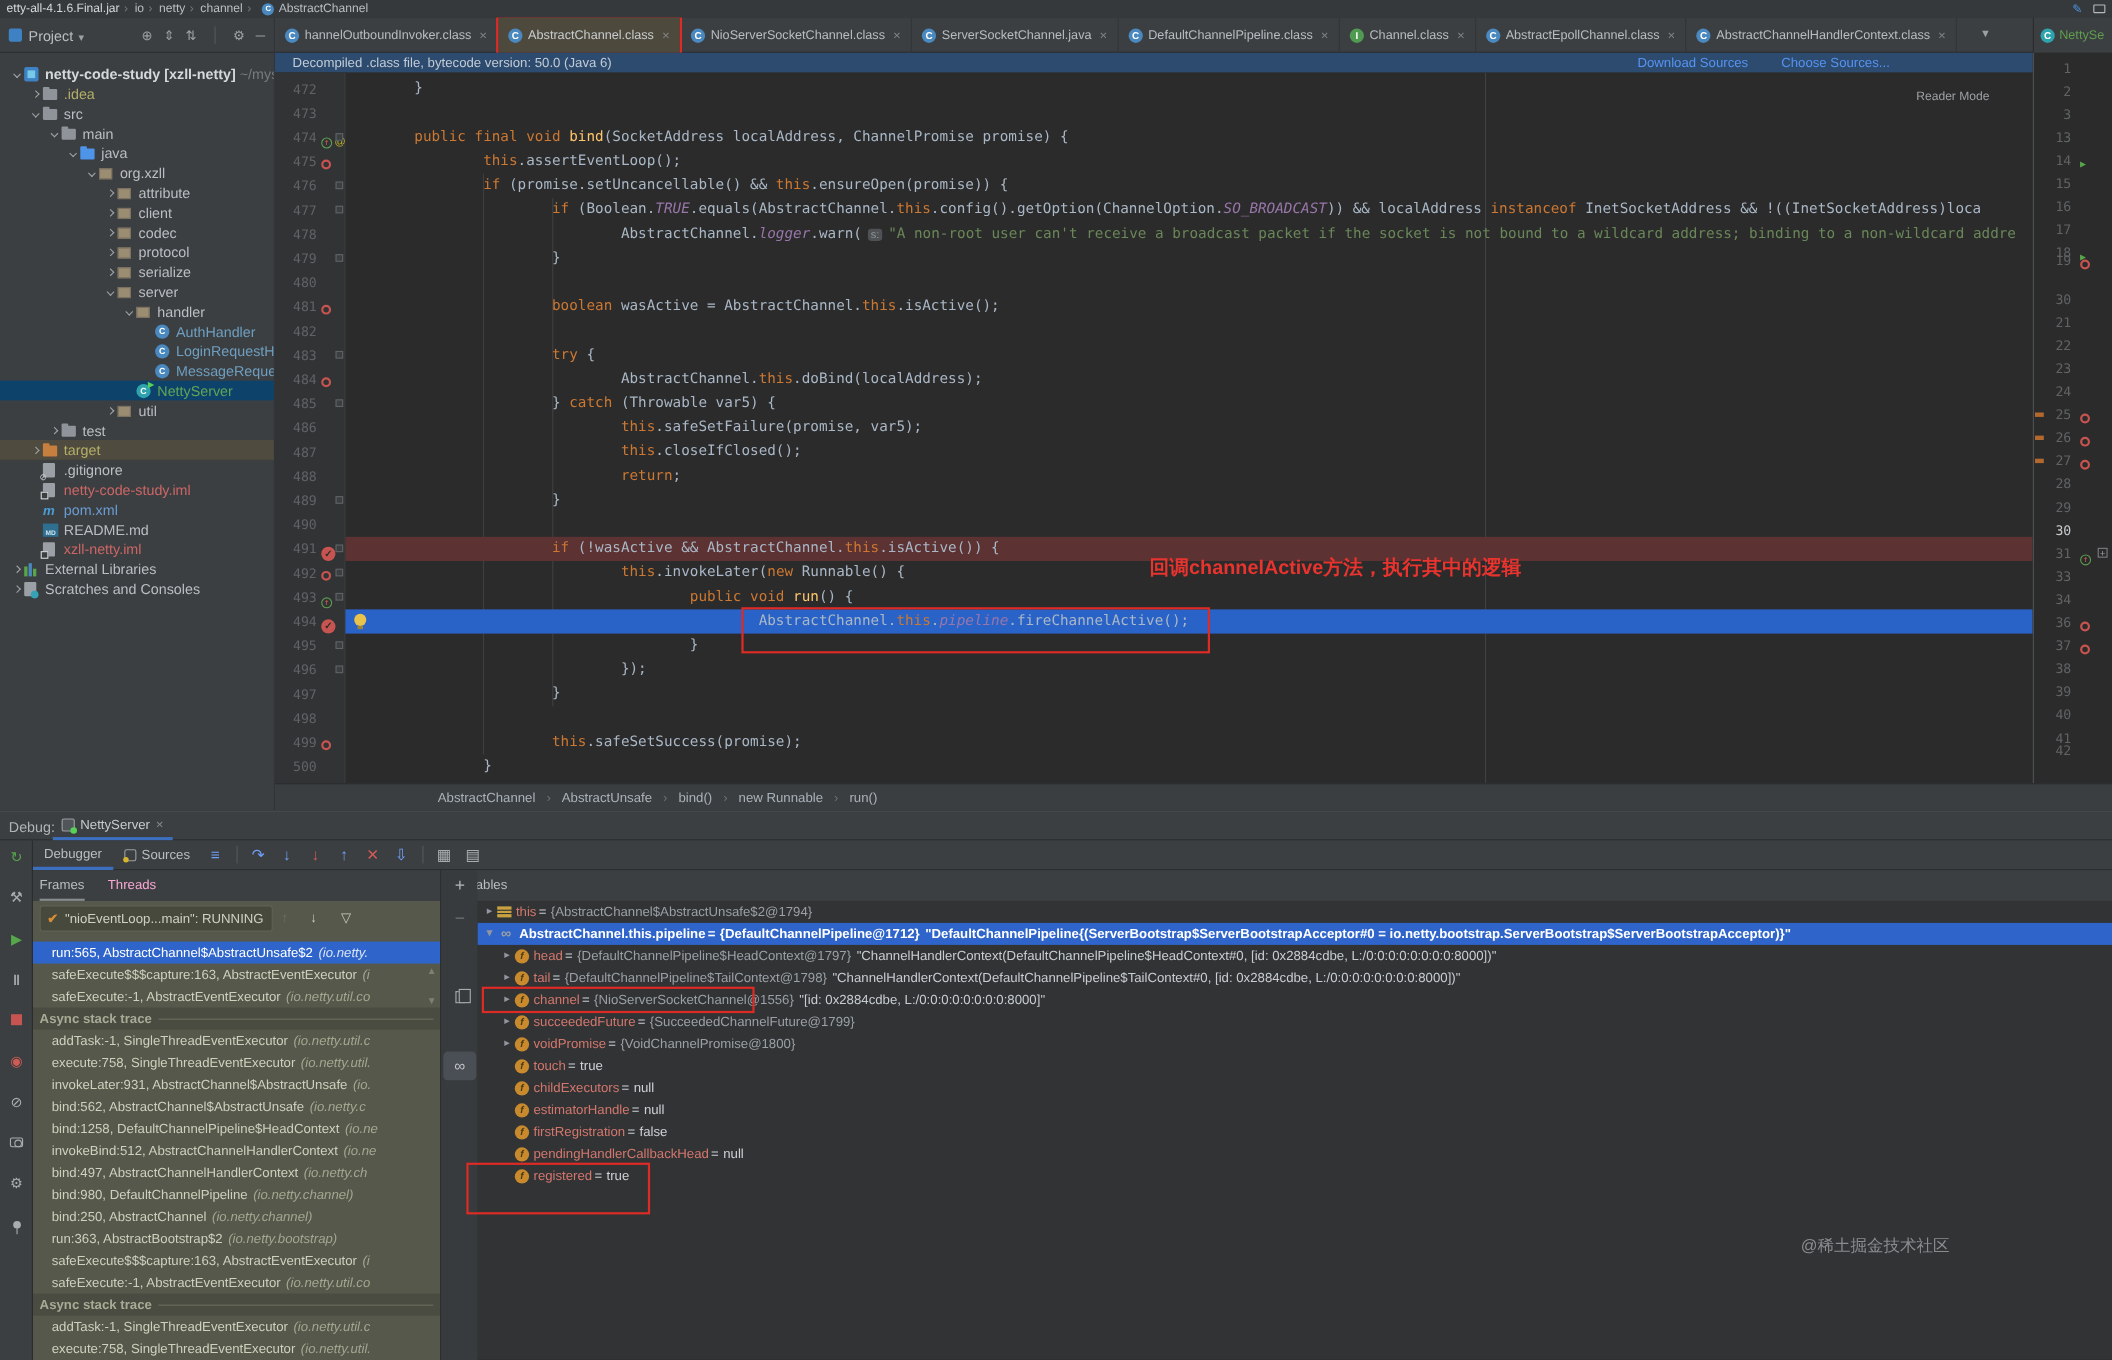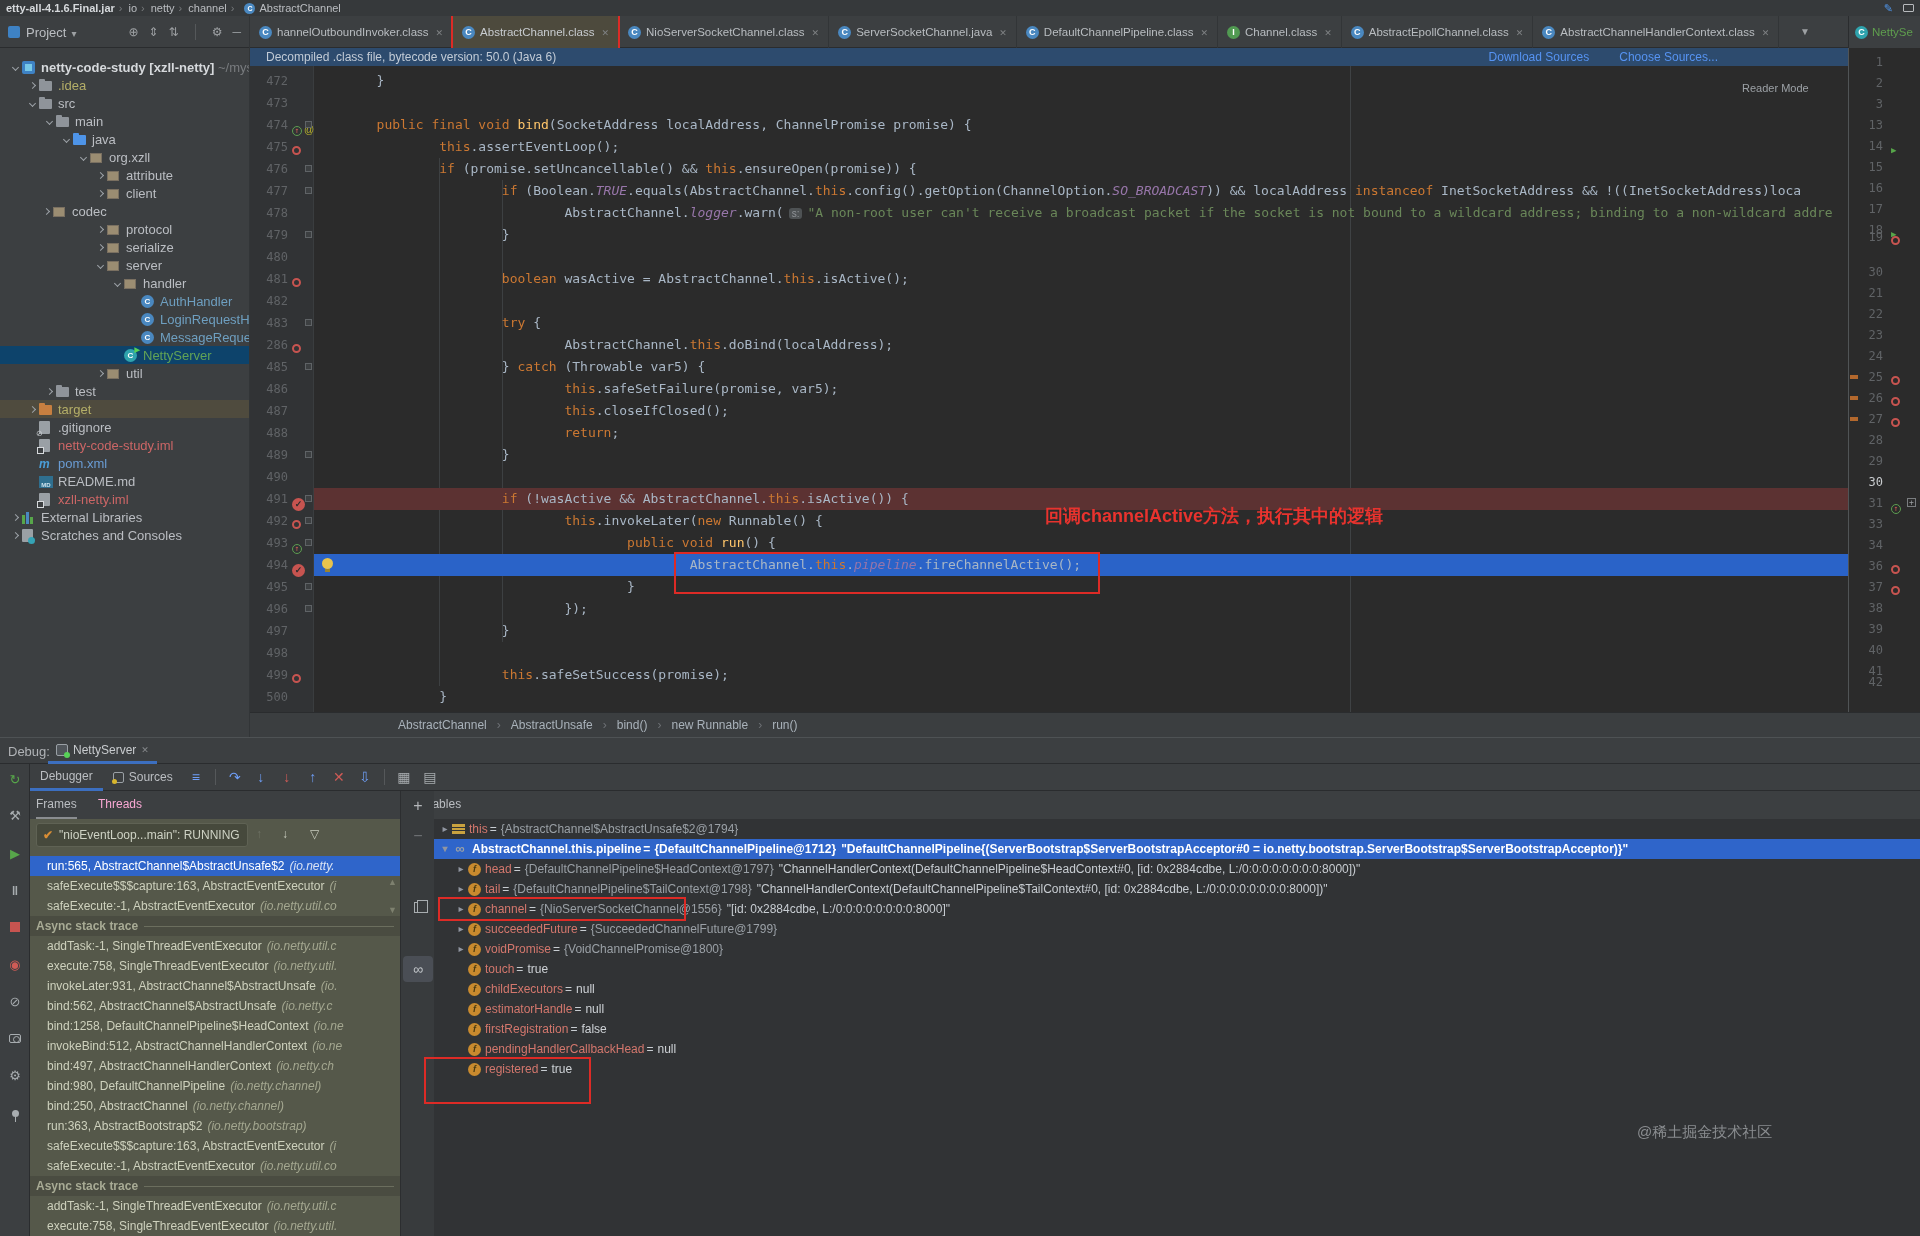--- a/index.html
+++ b/index.html
@@ -3,21 +3,21 @@
 <meta charset="utf-8">
 <style>
   * { margin:0; padding:0; box-sizing:border-box; }
   html,body { width:1920px; height:1236px; overflow:hidden; background:#2b2b2b;
     font-family:"Liberation Sans", sans-serif; }
 
   
   #titlebar { position:absolute; left:0; top:0; width:1920px; height:16px; background:#36393b;
     display:flex; align-items:center; font-size:11px; color:#bbbec2; padding-left:4px; }
   #titlebar .crumb { margin:0 2px; white-space:nowrap; }
-  #titlebar .crumb.first { font-weight:bold; color:#d6d9dc;text-align:right; }
+  #titlebar .crumb.first { font-weight:normal; color:#d6d9dc;text-align:right; }
   #titlebar .crumb + .crumb::before { content:"›"; color:#787b7e; margin-right:6px; }
   #titlebar .tb-right { position:absolute; right:6px; top:0; height:16px; display:flex; gap:10px; align-items:center; }
 
   
   #main-toolbar { position:absolute; left:0; top:16px; width:1920px; height:32px; background:#3c3f41;
     border-bottom:1px solid #2a2c2e; }
   #project-header { position:absolute; left:0; top:0; width:250px; height:32px; display:flex; align-items:center;
     padding-left:8px; color:#bbbec2; font-size:13px; border-right:1px solid #323537; }
   #project-header .ph-icons { position:absolute; right:8px; display:flex; gap:10px; align-items:center; color:#9da0a3; font-size:12px; }
   .proj-caret::after { content:"▾"; color:#9da0a3; margin-left:5px; font-size:10px; }
@@ -361,21 +361,21 @@
     </div>
     <div class="trow" style="padding-left: 93px;">
       <span class="arrow">
         <span class="chev r"></span>
       </span>
       <span class="icon">
         <span class="i-pkg" style="position: absolute;"></span>
       </span>
       <span>client</span>
     </div>
-    <div class="trow" style="padding-left: 39px;">
+    <div class="trow" style="padding-left: 93px;">
       <span class="arrow">
         <span class="chev r"></span>
       </span>
       <span class="icon">
         <span class="i-pkg" style="position: absolute;"></span>
       </span>
       <span>codec</span>
     </div>
     <div class="trow" style="padding-left: 93px;">
       <span class="arrow">
@@ -538,21 +538,21 @@
       <div class="crow" style="top: 48px;"><span class="lnum">474</span><span class="gico"><span class="ovr-ic">↑</span><span class="at-ic">@</span></span><span class="fold"></span><span class="ctext" style="margin-left: calc(8ch + 64px);"><span class="tk-k">public final void </span><span class="tk-m">bind</span><span class="tk-p">(SocketAddress localAddress, ChannelPromise promise) {</span></span></div>
       <div class="crow" style="top: 70px;"><span class="lnum">475</span><span class="gico"><span class="bp-ring"></span></span><span class="ctext" style="margin-left: calc(16ch + 64px);"><span class="tk-k">this</span><span class="tk-p">.assertEventLoop();</span></span></div>
       <div class="crow" style="top: 92px;"><span class="lnum">476</span><span class="fold"></span><span class="ctext" style="margin-left: calc(16ch + 64px);"><span class="tk-k">if</span><span class="tk-p"> (promise.setUncancellable() &amp;&amp; </span><span class="tk-k">this</span><span class="tk-p">.ensureOpen(promise)) {</span></span></div>
       <div class="crow" style="top: 114px;"><span class="lnum">477</span><span class="fold"></span><span class="ctext" style="margin-left: calc(24ch + 64px);"><span class="tk-k">if</span><span class="tk-p"> (Boolean.</span><span class="tk-f">TRUE</span><span class="tk-p">.equals(AbstractChannel.</span><span class="tk-k">this</span><span class="tk-p">.config().getOption(ChannelOption.</span><span class="tk-f">SO_BROADCAST</span><span class="tk-p">)) &amp;&amp; localAddress </span><span class="tk-k">instanceof</span><span class="tk-p"> InetSocketAddress &amp;&amp; !((InetSocketAddress)loca</span></span></div>
       <div class="crow" style="top: 136px;"><span class="lnum">478</span><span class="ctext" style="margin-left: calc(32ch + 64px);"><span class="tk-p">AbstractChannel.</span><span class="tk-f">logger</span><span class="tk-p">.warn(</span><span class="tk-h">s:</span><span class="tk-s">"A non-root user can't receive a broadcast packet if the socket is not bound to a wildcard address; binding to a non-wildcard addre</span></span></div>
       <div class="crow" style="top: 158px;"><span class="lnum">479</span><span class="fold"></span><span class="ctext" style="margin-left: calc(24ch + 64px);"><span class="tk-p">}</span></span></div>
       <div class="crow" style="top: 180px;"><span class="lnum">480</span><span class="ctext" style="margin-left: calc(0ch + 64px);"></span></div>
       <div class="crow" style="top: 202px;"><span class="lnum">481</span><span class="gico"><span class="bp-ring"></span></span><span class="ctext" style="margin-left: calc(24ch + 64px);"><span class="tk-k">boolean</span><span class="tk-p"> wasActive = AbstractChannel.</span><span class="tk-k">this</span><span class="tk-p">.isActive();</span></span></div>
       <div class="crow" style="top: 224px;"><span class="lnum">482</span><span class="ctext" style="margin-left: calc(0ch + 64px);"></span></div>
       <div class="crow" style="top: 246px;"><span class="lnum">483</span><span class="fold"></span><span class="ctext" style="margin-left: calc(24ch + 64px);"><span class="tk-k">try</span><span class="tk-p"> {</span></span></div>
-      <div class="crow" style="top: 268px;"><span class="lnum">286</span><span class="gico"><span class="bp-ring"></span></span><span class="ctext" style="margin-left: calc(32ch + 64px);"><span class="tk-p">AbstractChannel.</span><span class="tk-k">this</span><span class="tk-p">.doBind(localAddress);</span></span></div>
+      <div class="crow" style="top: 268px;"><span class="lnum">484</span><span class="gico"><span class="bp-ring"></span></span><span class="ctext" style="margin-left: calc(32ch + 64px);"><span class="tk-p">AbstractChannel.</span><span class="tk-k">this</span><span class="tk-p">.doBind(localAddress);</span></span></div>
       <div class="crow" style="top: 290px;"><span class="lnum">485</span><span class="fold"></span><span class="ctext" style="margin-left: calc(24ch + 64px);"><span class="tk-p">} </span><span class="tk-k">catch</span><span class="tk-p"> (Throwable var5) {</span></span></div>
       <div class="crow" style="top: 312px;"><span class="lnum">486</span><span class="ctext" style="margin-left: calc(32ch + 64px);"><span class="tk-k">this</span><span class="tk-p">.safeSetFailure(promise, var5);</span></span></div>
       <div class="crow" style="top: 334px;"><span class="lnum">487</span><span class="ctext" style="margin-left: calc(32ch + 64px);"><span class="tk-k">this</span><span class="tk-p">.closeIfClosed();</span></span></div>
       <div class="crow" style="top: 356px;"><span class="lnum">488</span><span class="ctext" style="margin-left: calc(32ch + 64px);"><span class="tk-k">return</span><span class="tk-p">;</span></span></div>
       <div class="crow" style="top: 378px;"><span class="lnum">489</span><span class="fold"></span><span class="ctext" style="margin-left: calc(24ch + 64px);"><span class="tk-p">}</span></span></div>
       <div class="crow" style="top: 400px;"><span class="lnum">490</span><span class="ctext" style="margin-left: calc(0ch + 64px);"></span></div>
       <div class="crow bg-red" style="top: 422px;"><span class="lnum">491</span><span class="gico"><span class="bp-check">✓</span></span><span class="fold"></span><span class="ctext" style="margin-left: calc(24ch + 64px);"><span class="tk-k">if</span><span class="tk-p"> (!wasActive &amp;&amp; AbstractChannel.</span><span class="tk-k">this</span><span class="tk-p">.isActive()) {</span></span></div>
       <div class="crow" style="top: 444px;"><span class="lnum">492</span><span class="gico"><span class="bp-ring"></span></span><span class="fold"></span><span class="ctext" style="margin-left: calc(32ch + 64px);"><span class="tk-k">this</span><span class="tk-p">.invokeLater(</span><span class="tk-k">new</span><span class="tk-p"> Runnable() {</span></span></div>
       <div class="crow" style="top: 466px;"><span class="lnum">493</span><span class="gico"><span class="ovr-ic">↑</span></span><span class="fold"></span><span class="ctext" style="margin-left: calc(40ch + 64px);"><span class="tk-k">public void </span><span class="tk-m">run</span><span class="tk-p">() {</span></span></div>
       <div class="crow bg-blue" style="top: 488px;"><span class="lnum">494</span><span class="gico"><span class="bp-check">✓</span></span><span class="bulb"></span><span class="ctext" style="margin-left: calc(48ch + 64px);"><span class="tk-p">AbstractChannel.</span><span class="tk-k">this</span><span class="tk-p">.</span><span class="tk-f">pipeline</span><span class="tk-p">.fireChannelActive();</span></span></div>

